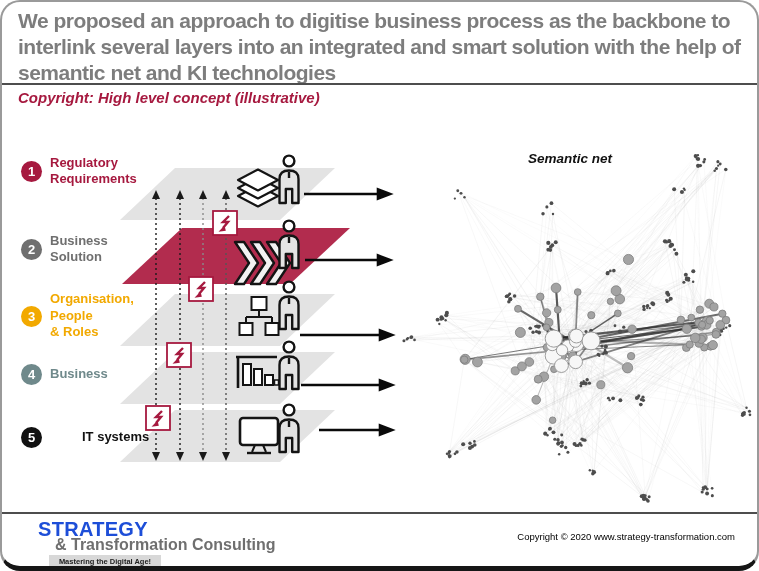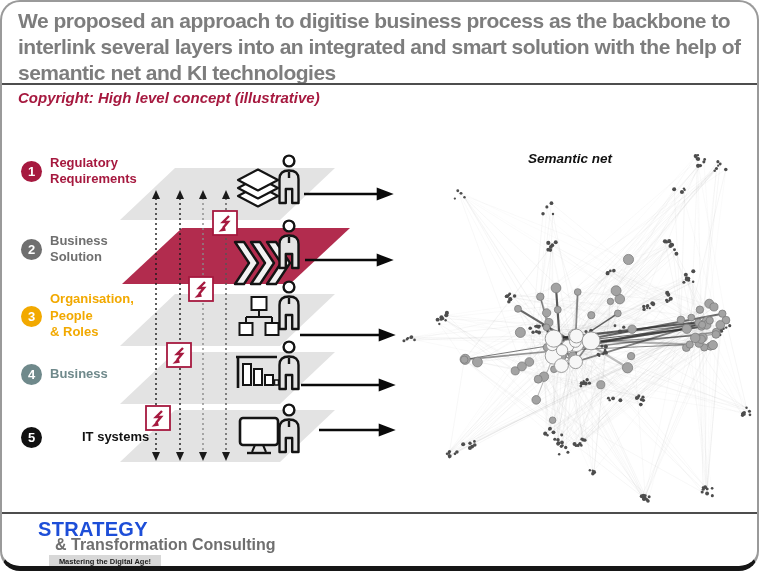--- a/index.html
+++ b/index.html
@@ -1010,14 +1010,15 @@
   </div>
 
   <div class="net-label">Semantic net</div>
 
   <div class="footer-rule"></div>
   <div class="logo">
     <div class="brand-name">STRATEGY</div>
     <div class="brand-sub">&amp; Transformation Consulting</div>
     <div class="brand-tag">Mastering the Digital Age!</div>
   </div>
+  <div class="copyright">Copyright © 2020 www.strategy-transformation.com</div>
 
 </div>
 
 </body></html>

